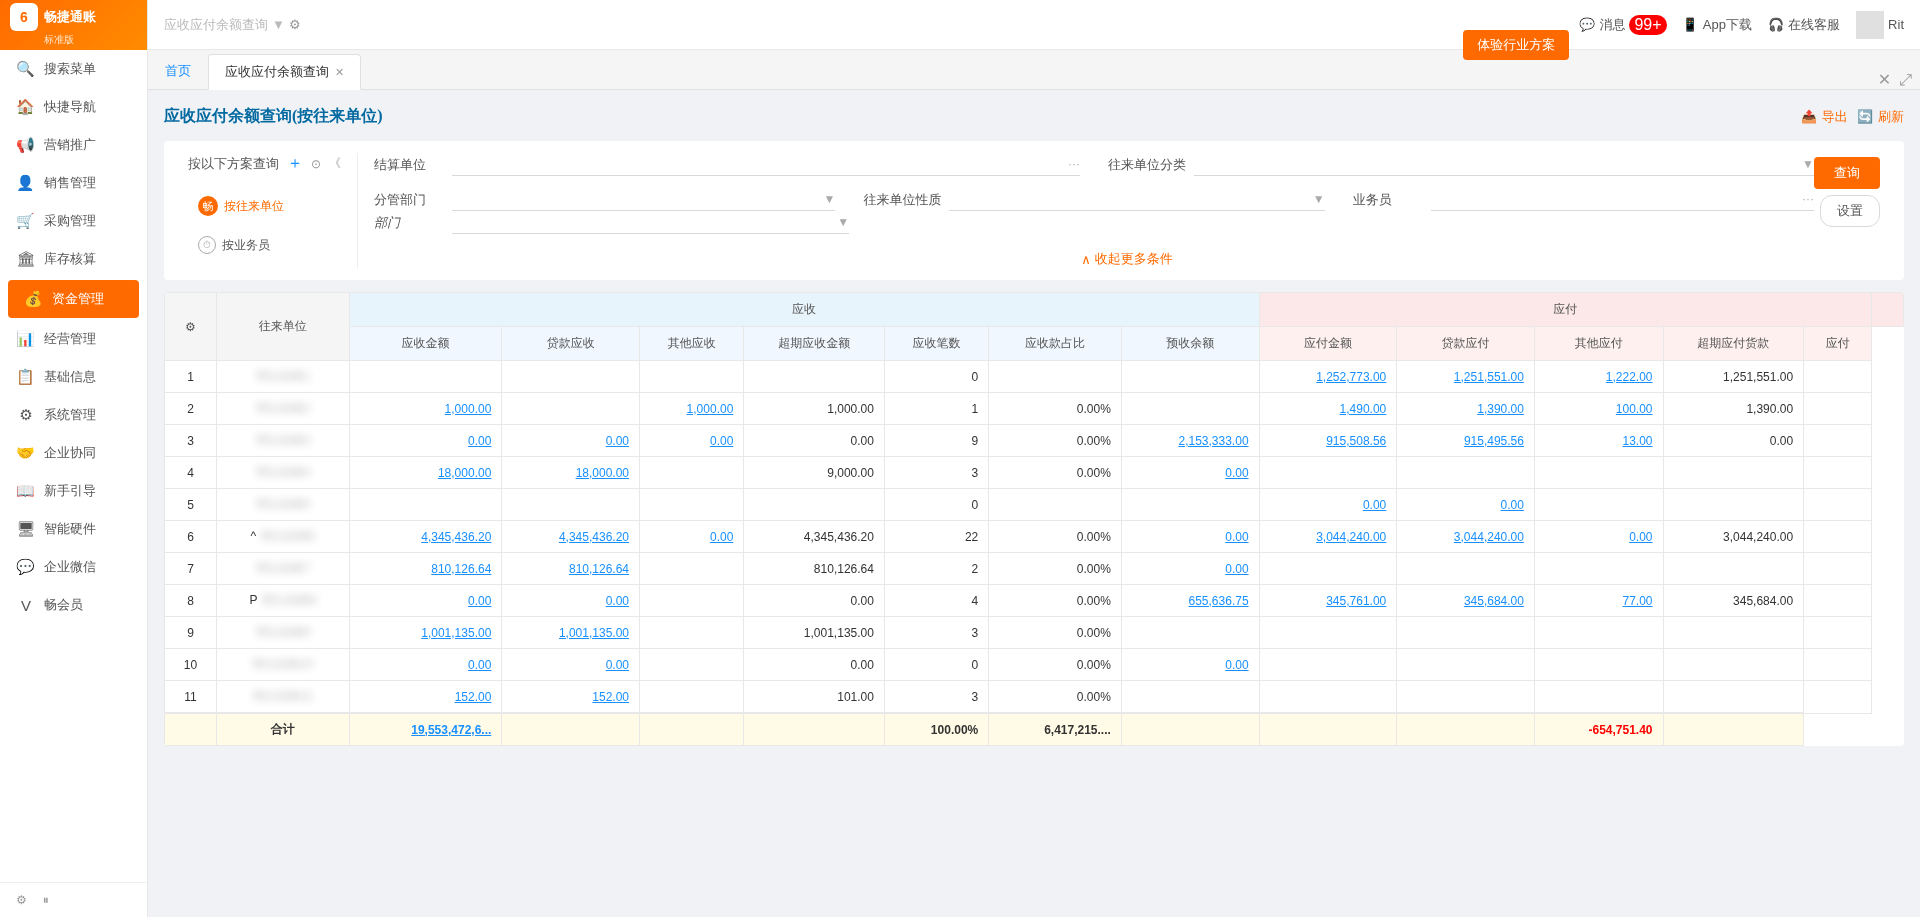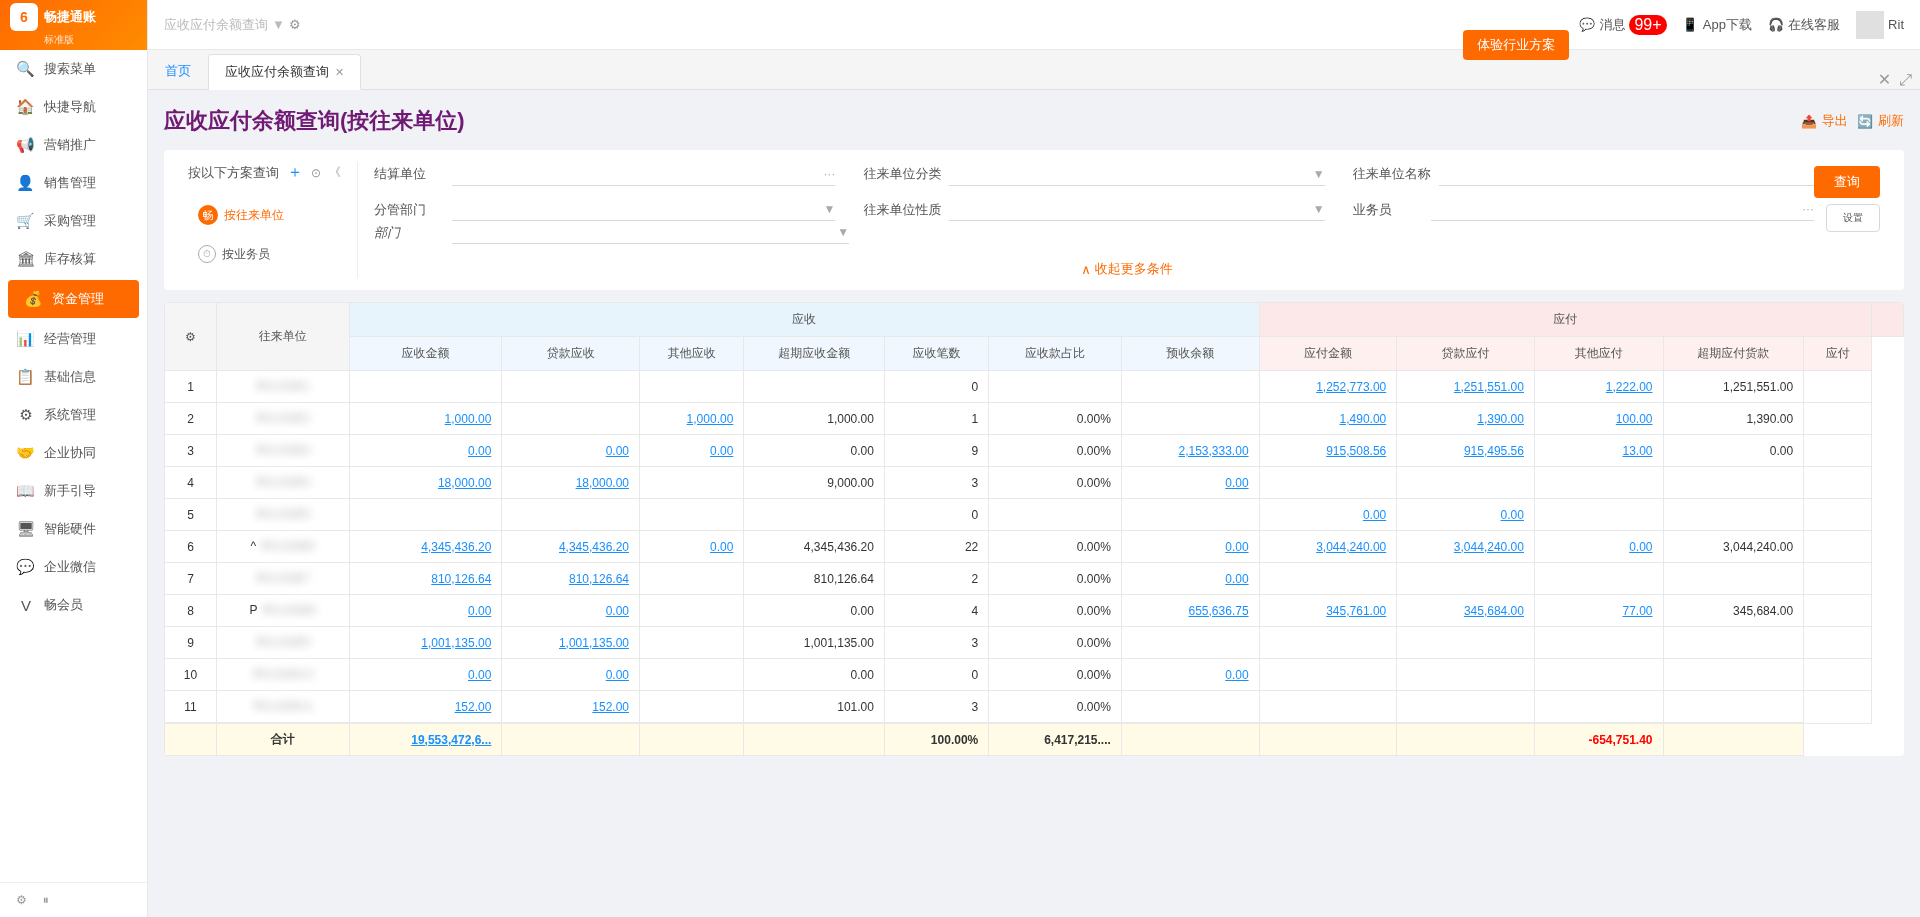--- a/index.html
+++ b/index.html
@@ -28,40 +28,40 @@
     .tab-item.active { background: #fff; border-color: #e0e0e0; border-bottom-color: #fff; color: #333; border-radius: 4px 4px 0 0; margin-bottom: -1px; }
     .tab-item.home { color: #1890ff; align-items: center; }
     .tab-close { color: #999; font-size: 11px; }
     .tab-bar-right { margin-left: auto; display: flex; align-items: center; padding-right: 8px; gap: 8px; }
 
     
     .main-content { margin-left: 148px; margin-top: 90px; padding: 16px; }
 
     
     .page-title-bar { display: flex; align-items: center; justify-content: space-between; margin-bottom: 14px; }
-    .page-title { font-size: 22px; font-weight: bold; color: #701a75; }
+    .page-title { font-size: 16px; font-weight: bold; color: #0369a1; font-family: Liberation Serif, serif; }
     .page-actions { display: flex; gap: 10px; }
     .page-action-btn { display: flex; align-items: center; gap: 4px; color: #ff6a00; cursor: pointer; font-size: 13px; }
 
     
     .filter-section { background: #fff; border-radius: 4px; padding: 12px 24px; margin-bottom: 12px; }
     .filter-row { display: flex; align-items: center; gap: 28px; }
     .filter-item { display: flex; align-items: center; flex: 1; gap: 8px; }
     .filter-label { color: #555; font-size: 13px; white-space: nowrap; min-width: 70px; }
     .filter-input { flex: 1; border: none; border-bottom: 1px solid #d9d9d9; padding: 4px 0; font-size: 13px; outline: none; color: #333; }
     .collapse-btn { display: flex; align-items: center; gap: 4px; color: #ff6a00; cursor: pointer; font-size: 13px; justify-content: center; margin-top: 8px; }
     .scheme-item { display: flex; align-items: center; gap: 6px; padding: 6px 10px; cursor: pointer; border-radius: 4px; }
     .scheme-item.active { color: #ff6a00; }
     .scheme-icon { width: 20px; height: 20px; border-radius: 50%; background: #ff6a00; color: #fff; display: flex; align-items: center; justify-content: center; font-size: 11px; }
     .scheme-icon-small { width: 18px; height: 18px; border-radius: 50%; border: 1px solid #aaa; color: #aaa; display: flex; align-items: center; justify-content: center; font-size: 10px; }
     .filter-main { flex: 1; border-left: 1px solid #eee; padding-left: 16px; }
 
     
     .btn-query { background: #ff6a00; color: #fff; border: none; padding: 7px 20px; border-radius: 4px; cursor: pointer; font-size: 13px; }
-    .btn-settings { background: #fff; color: #555; border: 1px solid #d9d9d9; padding: 6px 16px; border-radius: 4px; cursor: pointer; font-size: 10px; }
+    .btn-settings { background: #fff; color: #555; border: 1px solid #d9d9d9; padding: 6px 16px; border-radius: 12px; cursor: pointer; font-size: 13px; }
     .btn-group { display: flex; flex-direction: column; gap: 6px; align-items: flex-end; padding-top: 4px; }
 
     
     .table-section { background: #fff; border-radius: 4px; overflow: auto; }
     .data-table { width: 100%; border-collapse: collapse; font-size: 12px; }
     .data-table th { background: #f5f5f5; border: 1px solid #e8e8e8; padding: 8px 10px; text-align: center; color: #555; font-weight: normal; white-space: nowrap; }
     .data-table td { border: 1px solid #e8e8e8; padding: 7px 10px; text-align: center; color: #333; white-space: nowrap; }
     .data-table td.link { color: #1890ff; text-decoration: underline; cursor: pointer; }
     .data-table td.number { text-align: right; }
     .data-table td.number.link { text-align: right; color: #1890ff; text-decoration: underline; cursor: pointer; }
@@ -241,24 +241,20 @@
                 <span class="filter-label">结算单位</span>
                 <div style="flex:1;border-bottom:1px solid #d9d9d9;padding:4px 0;display:flex;justify-content:flex-end;">
                   <span style="color:#aaa;">···</span>
                 </div>
               </div>
               <div class="filter-item">
                 <span class="filter-label">往来单位分类</span>
                 <div style="flex:1;border-bottom:1px solid #d9d9d9;padding:4px 0;display:flex;justify-content:flex-end;">
                   <span style="color:#aaa;">▼</span>
                 </div>
-              </div>
-              <div class="filter-item">
-                <span class="filter-label">往来单位名称</span>
-                <input type="text" class="filter-input" style="flex: 1 1 0%;">
               </div>
             </div>
 
             <div class="filter-row" style="">
               <div class="filter-item">
                 <span class="filter-label">分管部门</span>
                 <div style="flex:1;border-bottom:1px solid #d9d9d9;padding:4px 0;display:flex;justify-content:flex-end;">
                   <span style="color:#aaa;">▼</span>
                 </div>
               </div>

